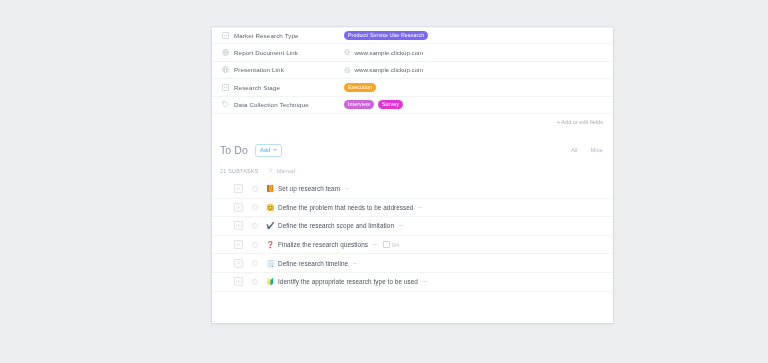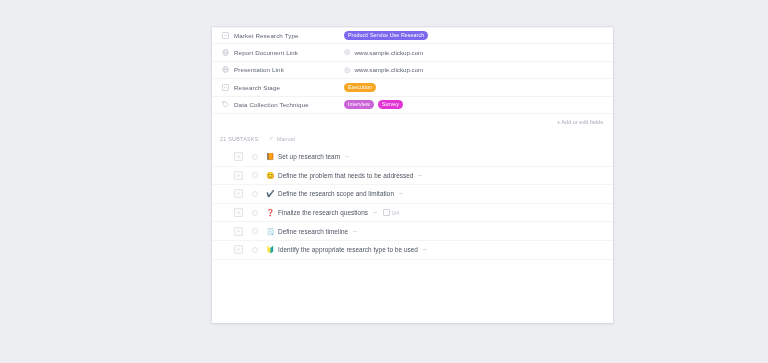--- a/index.html
+++ b/index.html
@@ -364,20 +364,30 @@
           <span class="chip chip-magenta">Interview</span>
           <span class="chip chip-pink">Survey</span>
         </div>
       </div>
 
       <div class="add-fields-row">
         <span class="add-fields">+ Add or edit fields</span>
       </div>
     </div>
 
+    <div class="todo-head">
+      <span class="todo-title">To Do</span>
+      <span class="add-btn">
+        <span class="t">Add</span>
+        <span class="caret"></span>
+      </span>
+      <span class="spacer"></span>
+      <span class="seg">All</span>
+      <span class="seg">Mine</span>
+    </div>
 
     <div class="subtask-meta">
       <span class="subtask-count">21 SUBTASKS</span>
       <span class="manual">
         <span class="sort-ico">
           <svg viewBox="0 0 10 10">
               <line x1="1.5" y1="2.5" x2="8.5" y2="2.5" stroke="#c6cad3" stroke-width="1"></line>
               <line x1="1.5" y1="5" x2="6.5" y2="5" stroke="#c6cad3" stroke-width="1"></line>
               <line x1="1.5" y1="7.5" x2="4.5" y2="7.5" stroke="#c6cad3" stroke-width="1"></line>
             </svg>

